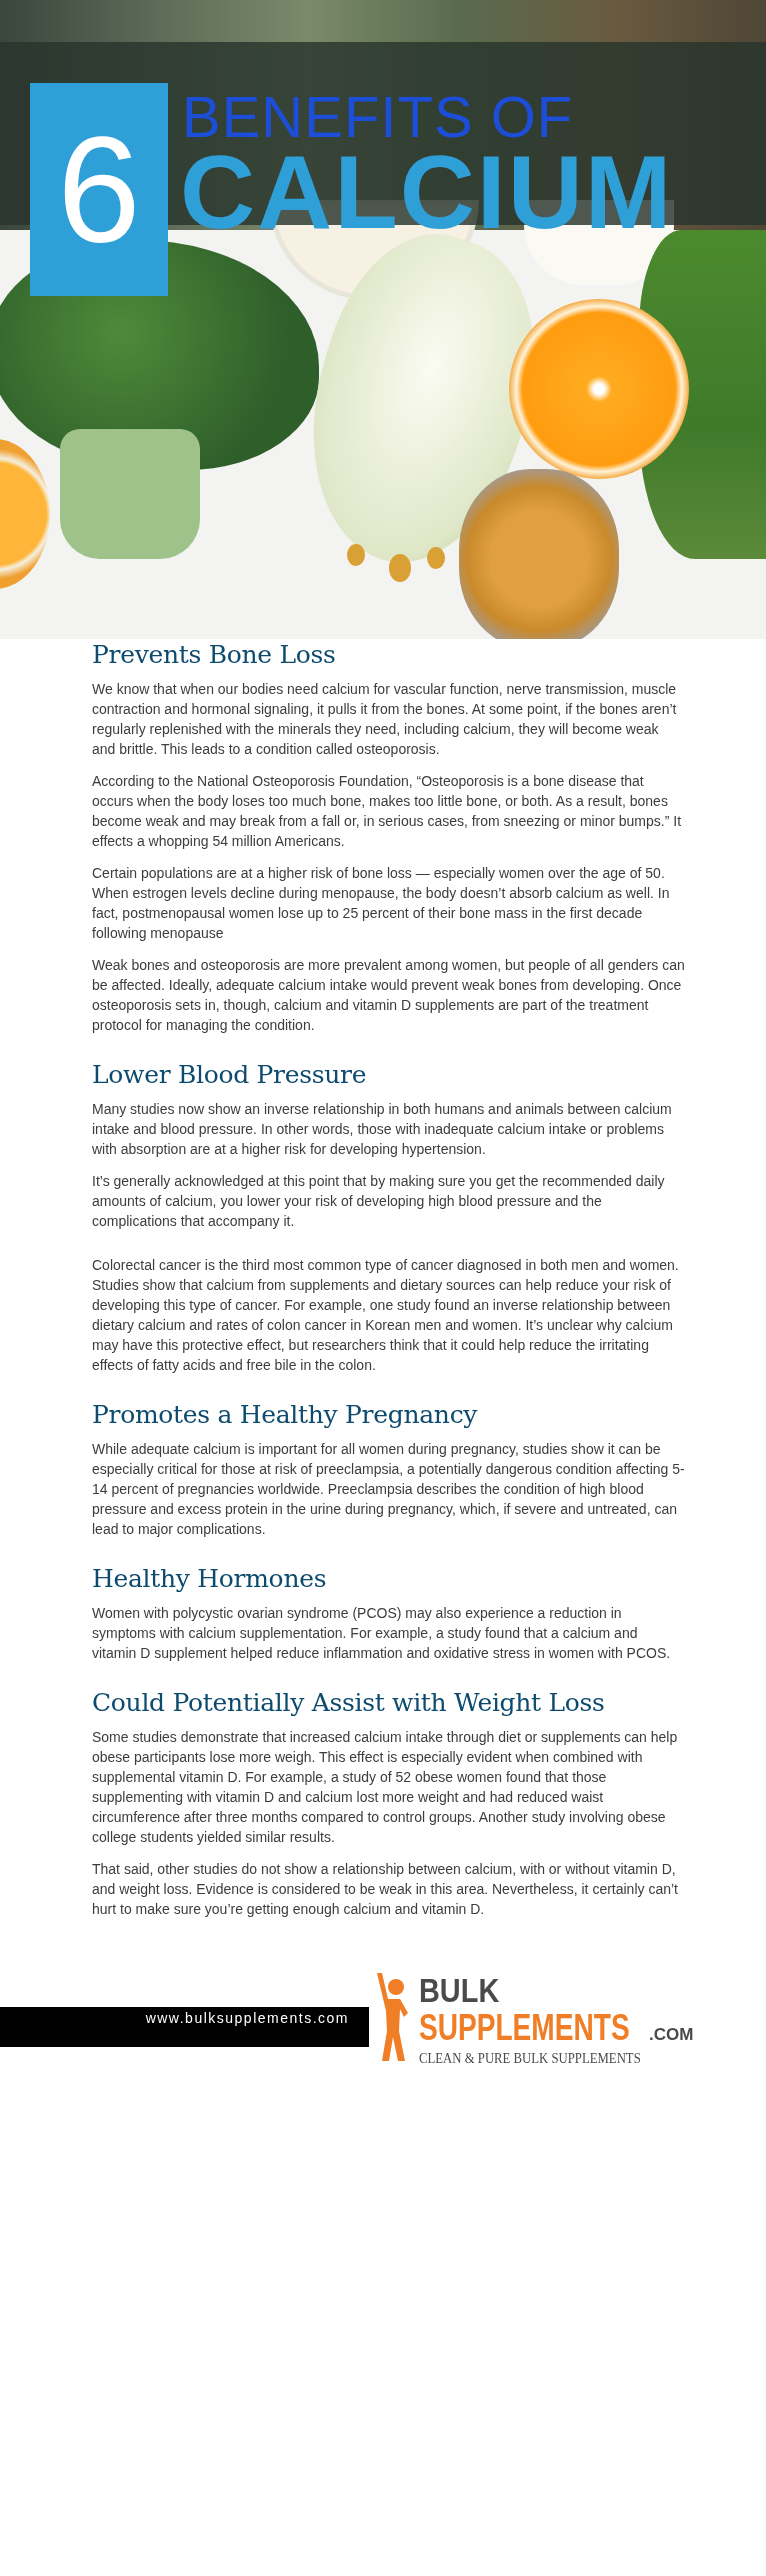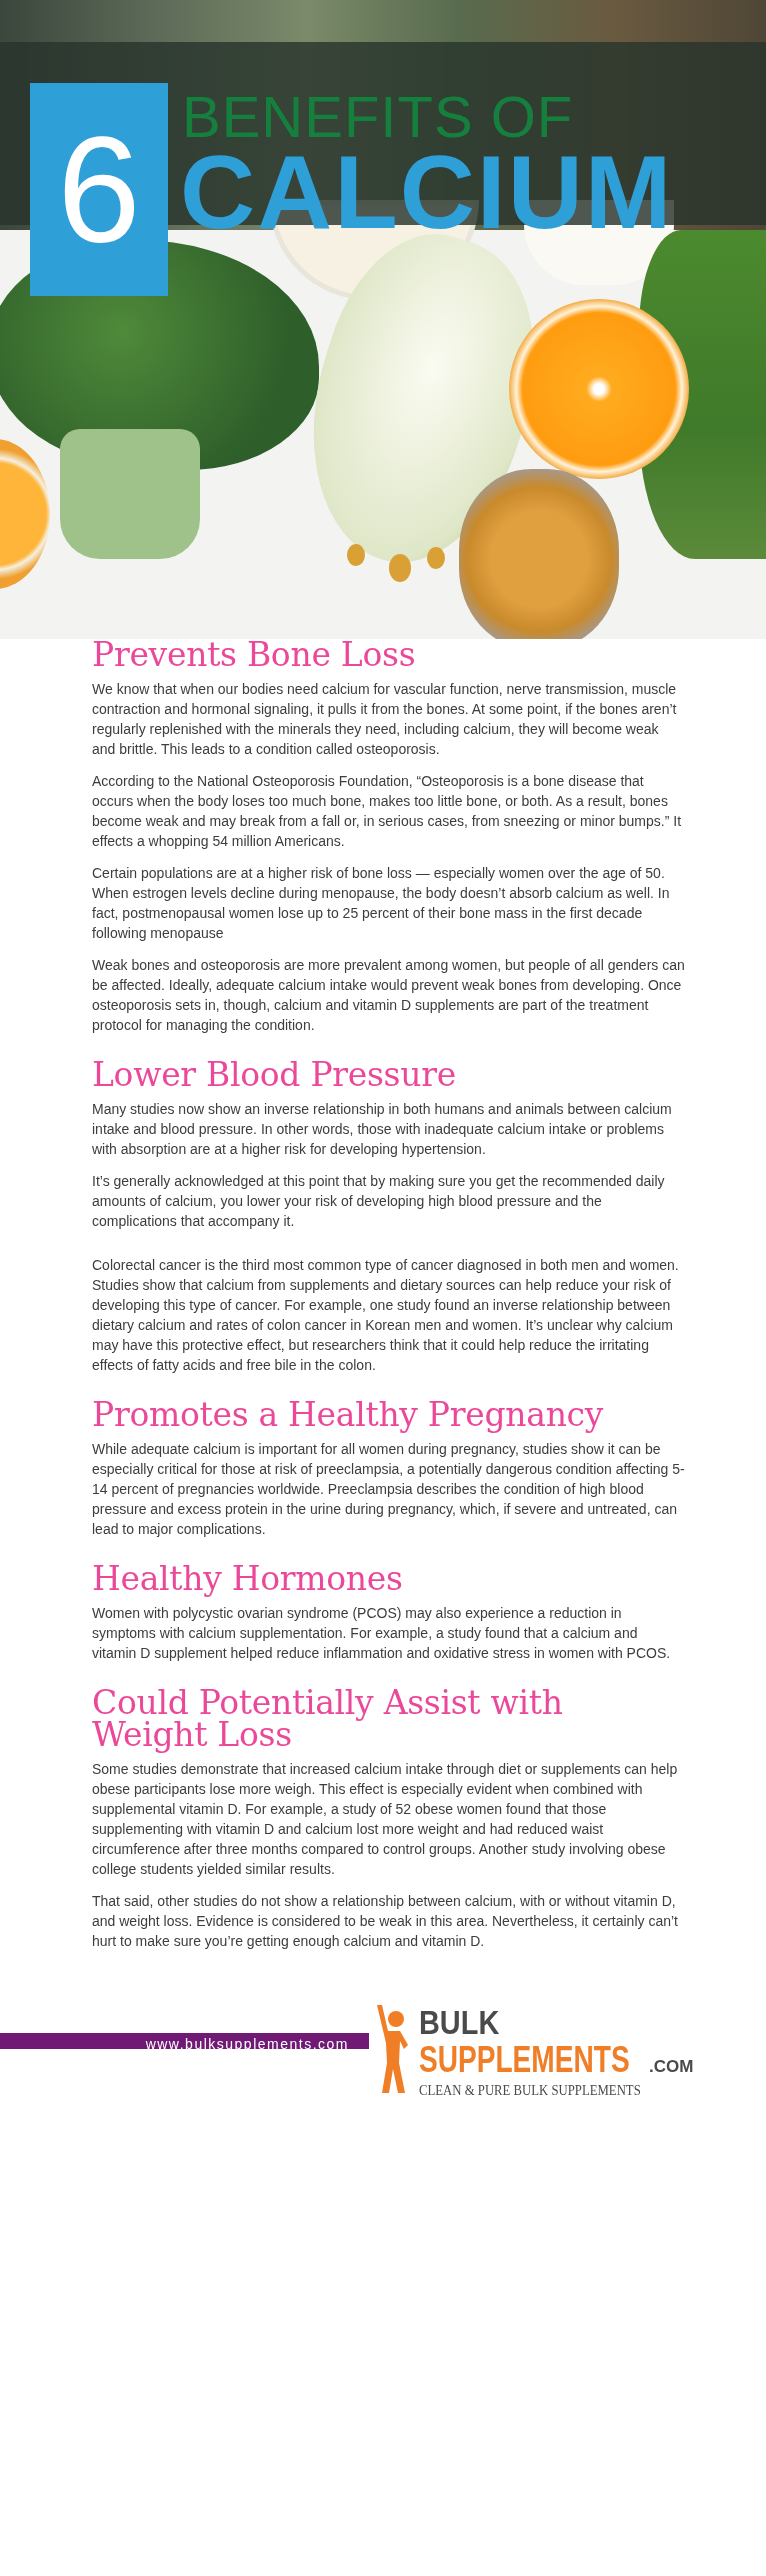--- a/index.html
+++ b/index.html
@@ -6,45 +6,45 @@
   html, body { width: 767px; background: #ffffff; }
   body { font-family: "Liberation Sans", sans-serif; color: #3a3a3a; }
 
   .hero { position: relative; width: 767px; height: 639px; overflow: hidden; background: #f3f4f2; }
   .hero-top-bg { position: absolute; left: 0; top: 0; width: 767px; height: 230px;
     background: linear-gradient(90deg, #3b463c 0%, #5d6a58 20%, #7a8a6a 40%, #596b4e 60%, #6a5a40 80%, #4e4636 100%); }
   .banner { position: absolute; left: 0; top: 42px; width: 767px; height: 183px; background: rgba(40,52,44,0.82); }
   .six-box { position: absolute; left: 30px; top: 80px; width: 138px; height: 215px; background: #2f9fd8;
     color: #fff; font-size: 150px; font-weight: 300; line-height: 215px; text-align: center; }
   .six-box { top: 83px; height: 213px; }
-  .title-top { position: absolute; left: 182px; top: 83px; color: #15803d; font-size: 58px; letter-spacing: 1px;
+  .title-top { position: absolute; left: 182px; top: 83px; color: #1d4ed8; font-size: 58px; letter-spacing: 1px;
     font-weight: 300; }
   .title-main { position: absolute; left: 180px; top: 137px; color: #2f9fd8; font-size: 104px; font-weight: bold;
     letter-spacing: 2px; line-height: 110px; }
 
   
   .food { position: absolute; border-radius: 50%; }
   .broccoli { left: -10px; top: 240px; width: 329px; height: 230px; background: radial-gradient(circle at 40% 40%, #4f8a3a, #2e5e2a 70%); border-radius: 45% 55% 40% 50%; }
   .broccoli-stem { position: absolute; left: 60px; top: 429px; width: 140px; height: 130px; background: #9fc18a; border-radius: 20px 20px 40px 40px; }
   .orange-left { left: -60px; top: 439px; width: 110px; height: 150px; background: radial-gradient(circle, #ffb53a 55%, #f4f0e0 60%, #f0a030 70%); }
   .cabbage { position: absolute; left: 317px; top: 235px; width: 210px; height: 329px; background: radial-gradient(ellipse at 50% 40%, #fbfbf2, #dfe7c8 70%, #b8cf92 100%); border-radius: 40% 50% 45% 55%; transform: rotate(18deg); }
   .cheese-bowl { position: absolute; left: 269px; top: 200px; width: 210px; height: 100px; background: #f6f1e2; border-radius: 0 0 100px 100px; border: 5px solid #e8e5da; }
   .milk { position: absolute; left: 524px; top: 200px; width: 150px; height: 85px; background: #faf9f4; border-radius: 0 0 60px 60px; }
   .orange-right { left: 509px; top: 299px; width: 180px; height: 180px; background: radial-gradient(circle, #fff 4%, #ffab1f 10%, #ff9c10 60%, #fff2d8 65%, #f29b20 72%); }
   .raisin-bowl { left: 459px; top: 469px; width: 160px; height: 180px; background: radial-gradient(circle, #e0a040 40%, #c98a2c 60%, #a79887 75%, #8c7d72 80%); border-radius: 45%; }
   .parsley { position: absolute; left: 639px; top: 230px; width: 140px; height: 329px; background: linear-gradient(180deg, #4c8a2e, #3f7a2a 60%, #5b8a3a); border-radius: 30% 0 0 40%; }
   .raisin { position: absolute; width: 18px; height: 22px; background: #d9a036; border-radius: 50%; }
 
   .content { padding: 0 82px 0 92px; }
   .section { margin-bottom: 24px; }
-  .section h2 { font-family: "DejaVu Serif", serif; font-weight: normal; color: #ec4899; font-size: 33px; line-height: 32px; margin-bottom: 8px; letter-spacing: -0.3px; }
+  .section h2 { font-family: "DejaVu Serif", serif; font-weight: normal; color: #0c4a6e; font-size: 25px; line-height: 32px; margin-bottom: 8px; letter-spacing: -0.3px; }
   .section p { font-size: 14px; line-height: 20px; color: #3d3d3d; margin-bottom: 12px; }
 
   .footer { position: relative; height: 151px; margin-top: 24px; }
-  .url-bar { position: absolute; left: 0; top: 58px; width: 369px; height: 16px; background: #701a75; }
+  .url-bar { position: absolute; left: 0; top: 64px; width: 369px; height: 40px; background: #000000; }
   .url-bar span { position: absolute; right: 20px; top: 3px; color: #fff; font-size: 14px; letter-spacing: 1.5px; }
   .logo-figure { position: absolute; left: 374px; top: 30px; width: 40px; height: 90px; }
   .logo-bulk { position: absolute; left: 419px; top: 28px; font-family: "Liberation Sans", sans-serif; font-weight: bold; font-size: 34px; color: #4a4a4a; letter-spacing: 0px; transform: scaleX(0.85); transform-origin: left; }
   .logo-supp { position: absolute; left: 419px; top: 64px; font-weight: bold; font-size: 36px; color: #f07e26; transform: scaleX(0.78); transform-origin: left; }
   .logo-com { position: absolute; left: 649px; top: 82px; font-weight: bold; font-size: 17px; color: #4a4a4a; }
   .logo-tag { position: absolute; left: 419px; top: 107px; font-family: "Liberation Serif", serif; font-size: 15px; color: #4a4a4a; transform: scaleX(0.85); transform-origin: left; }
 </style>
 </head>
 <body>
 

